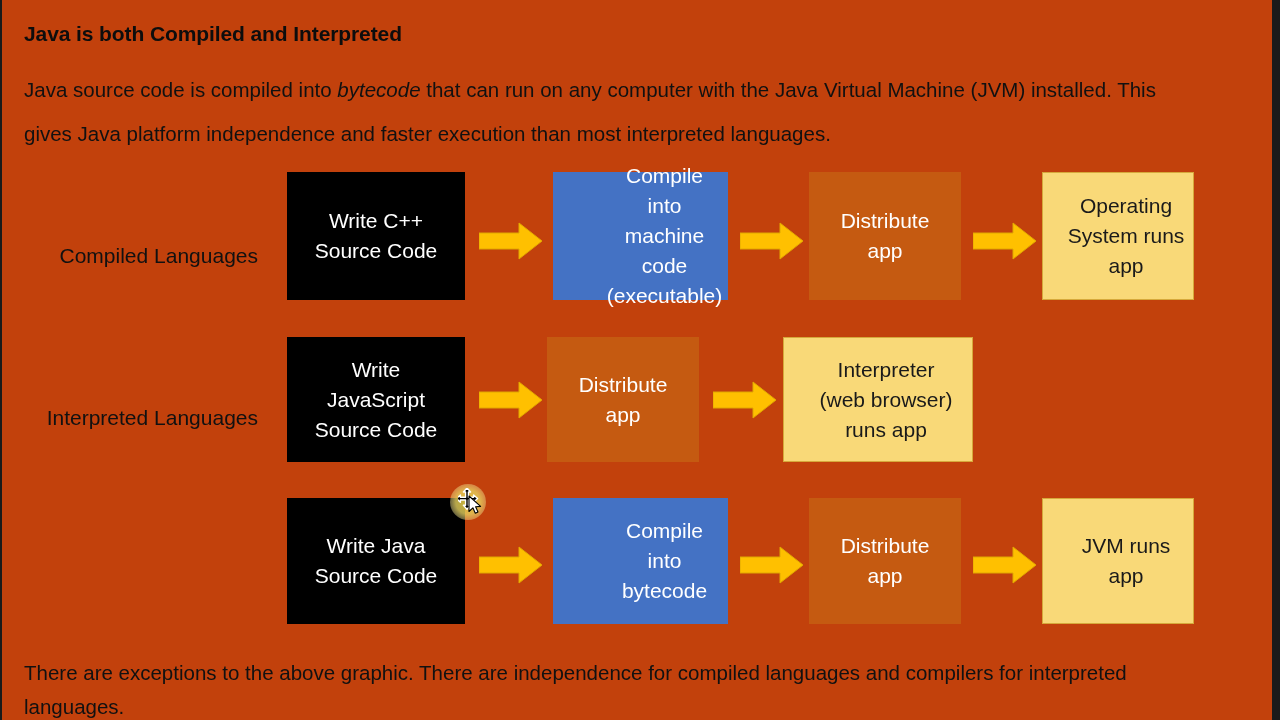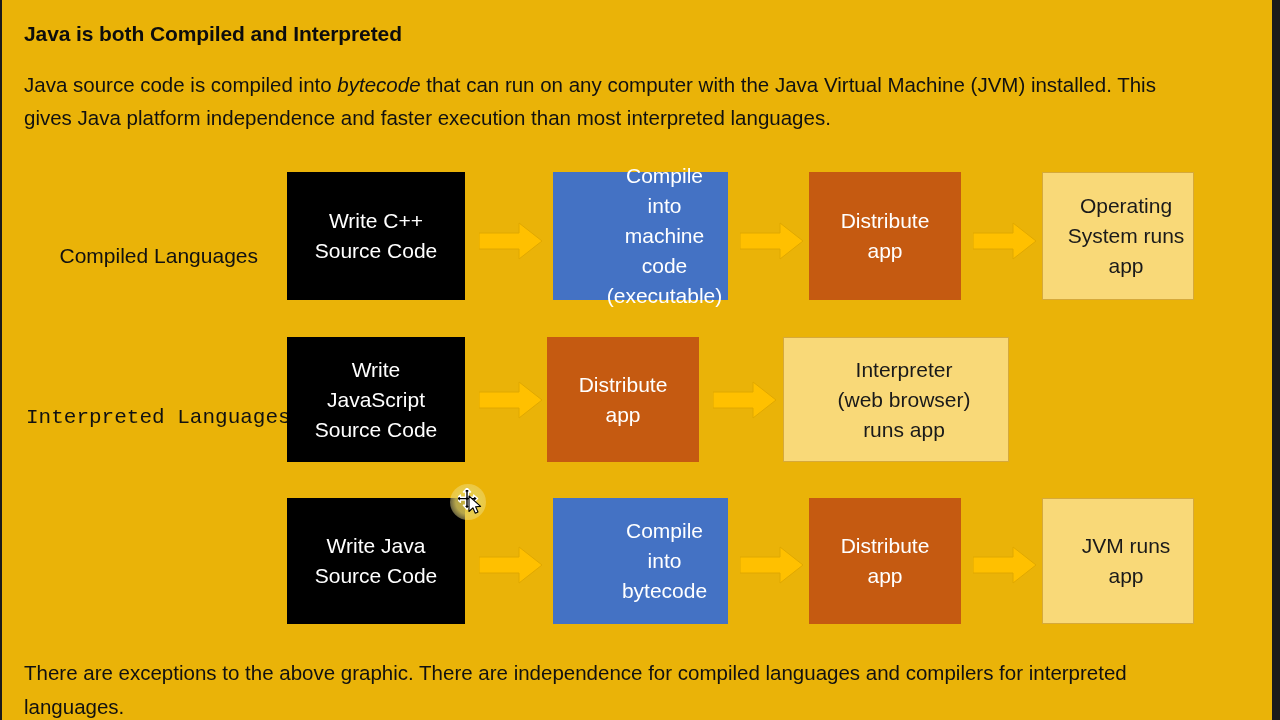--- a/index.html
+++ b/index.html
@@ -7,21 +7,21 @@
     padding: 0;
     background: #ffffff;
   }
   body {
     font-family: "Liberation Sans", sans-serif;
   }
   #slide {
     position: relative;
     width: 1280px;
     height: 720px;
-    background: #eab308;
+    background: #c2410c;
     overflow: hidden;
     box-sizing: border-box;
     border-left: 2px solid #1a1a1a;
     border-right: 8px solid #1a1a1a;
   }
 
   
   #heading {
     position: absolute;
     left: 22px;
@@ -31,21 +31,21 @@
     font-weight: bold;
     color: #0d0d0d;
     letter-spacing: -0.1px;
   }
   #intro {
     position: absolute;
     left: 22px;
     top: 68px;
     width: 1180px;
     font-size: 20.5px;
-    line-height: 33px;
+    line-height: 44px;
     color: #111111;
   }
   #intro .ital { font-style: italic; }
 
   
   #footer {
     position: absolute;
     left: 22px;
     top: 656px;
     width: 1190px;
@@ -172,21 +172,21 @@
     <div class="arrow" style="left:971px; top:222px; width:64px; height:38px;">
       <svg width="64" height="38" viewBox="0 0 64 38">
         <polygon points="0,11 40,11 40,1 63,19 40,37 40,27 0,27" fill="#FFC000" stroke="#E0A800" stroke-width="1"></polygon>
       </svg>
     </div>
 
     <div class="node node-yellow" style="left:1040px; top:172px; width:152px; height:128px;">
       <span class="label">Operating<br>System runs<br>app</span>
     </div>
 
-    <div class="row-label" style="left:24px; top:383px; width:240px;font-family:Liberation Mono, monospace;">Interpreted Languages</div>
+    <div class="row-label" style="left:16px; top:383px; width:240px;">Interpreted Languages</div>
 
     <div class="node node-black" style="left:285px; top:337px; width:178px; height:125px;">
       <span class="label">Write<br>JavaScript<br>Source Code</span>
     </div>
 
     <div class="arrow" style="left:477px; top:381px; width:64px; height:38px;">
       <svg width="64" height="38" viewBox="0 0 64 38">
         <polygon points="0,11 40,11 40,1 63,19 40,37 40,27 0,27" fill="#FFC000" stroke="#E0A800" stroke-width="1"></polygon>
       </svg>
     </div>
@@ -194,21 +194,21 @@
     <div class="node node-rust" style="left:545px; top:337px; width:152px; height:125px;">
       <span class="label">Distribute<br>app</span>
     </div>
 
     <div class="arrow" style="left:711px; top:381px; width:64px; height:38px;">
       <svg width="64" height="38" viewBox="0 0 64 38">
         <polygon points="0,11 40,11 40,1 63,19 40,37 40,27 0,27" fill="#FFC000" stroke="#E0A800" stroke-width="1"></polygon>
       </svg>
     </div>
 
-    <div class="node node-yellow" style="left:781px; top:337px; width:226px; height:125px;">
+    <div class="node node-yellow" style="left:781px; top:337px; width:190px; height:125px;">
       <span class="label">Interpreter<br>(web browser)<br>runs app</span>
     </div>
 
 
     <div class="node node-black" style="left:285px; top:498px; width:178px; height:126px;">
       <span class="label">Write Java<br>Source Code</span>
     </div>
 
     <div class="arrow" style="left:477px; top:546px; width:64px; height:38px;">
       <svg width="64" height="38" viewBox="0 0 64 38">

